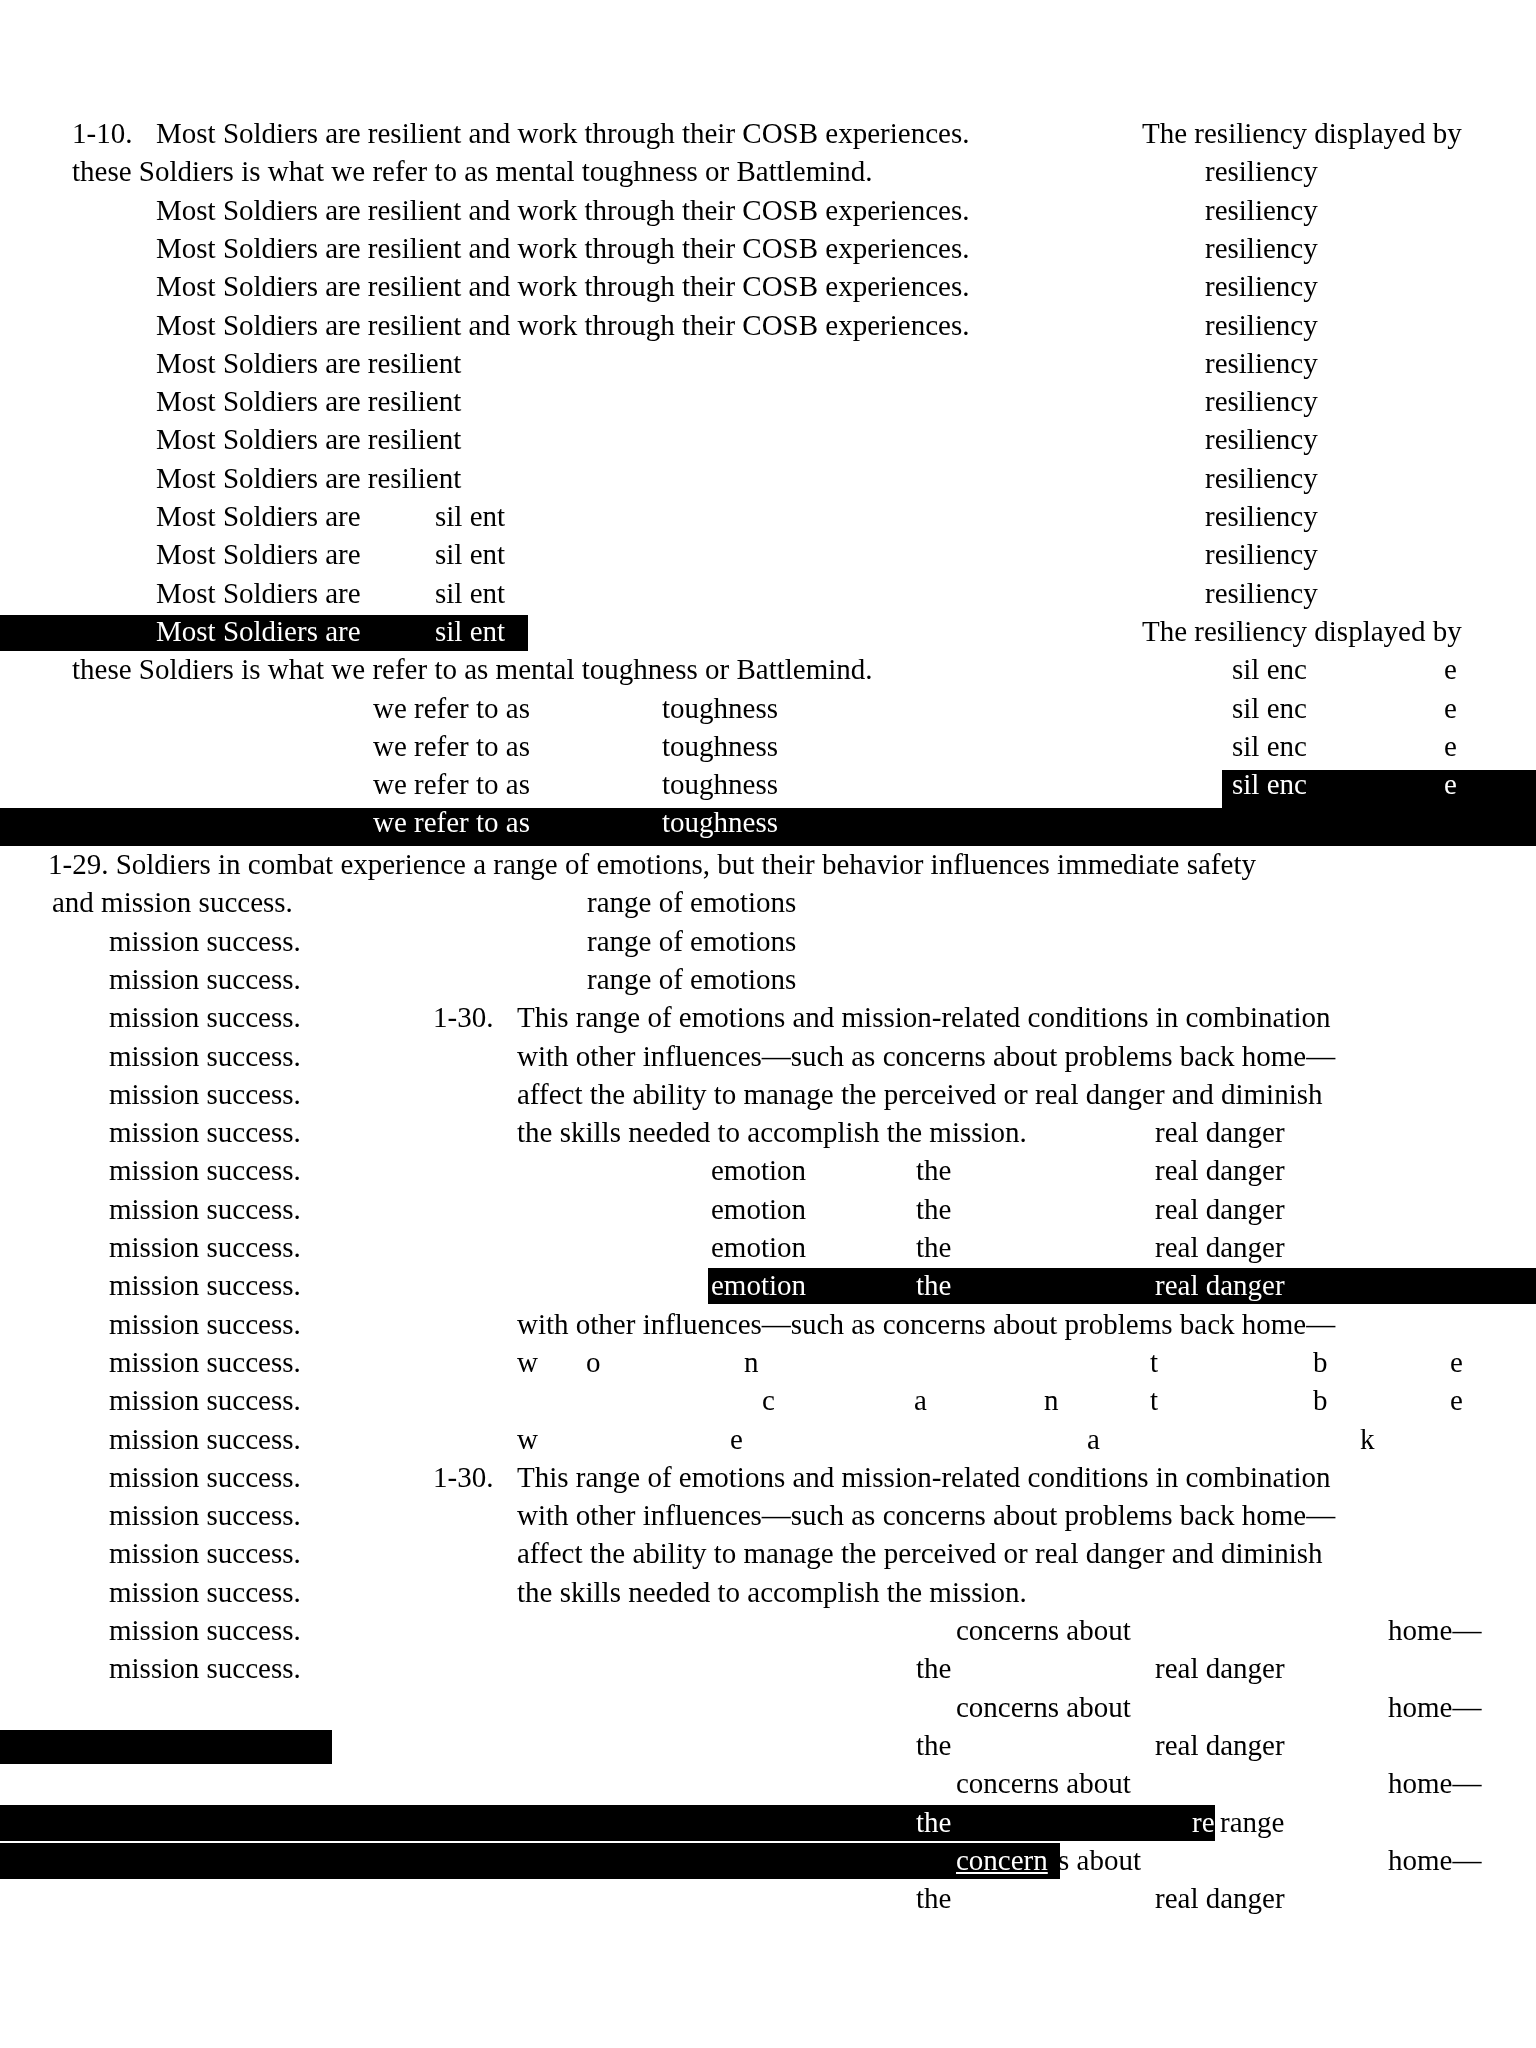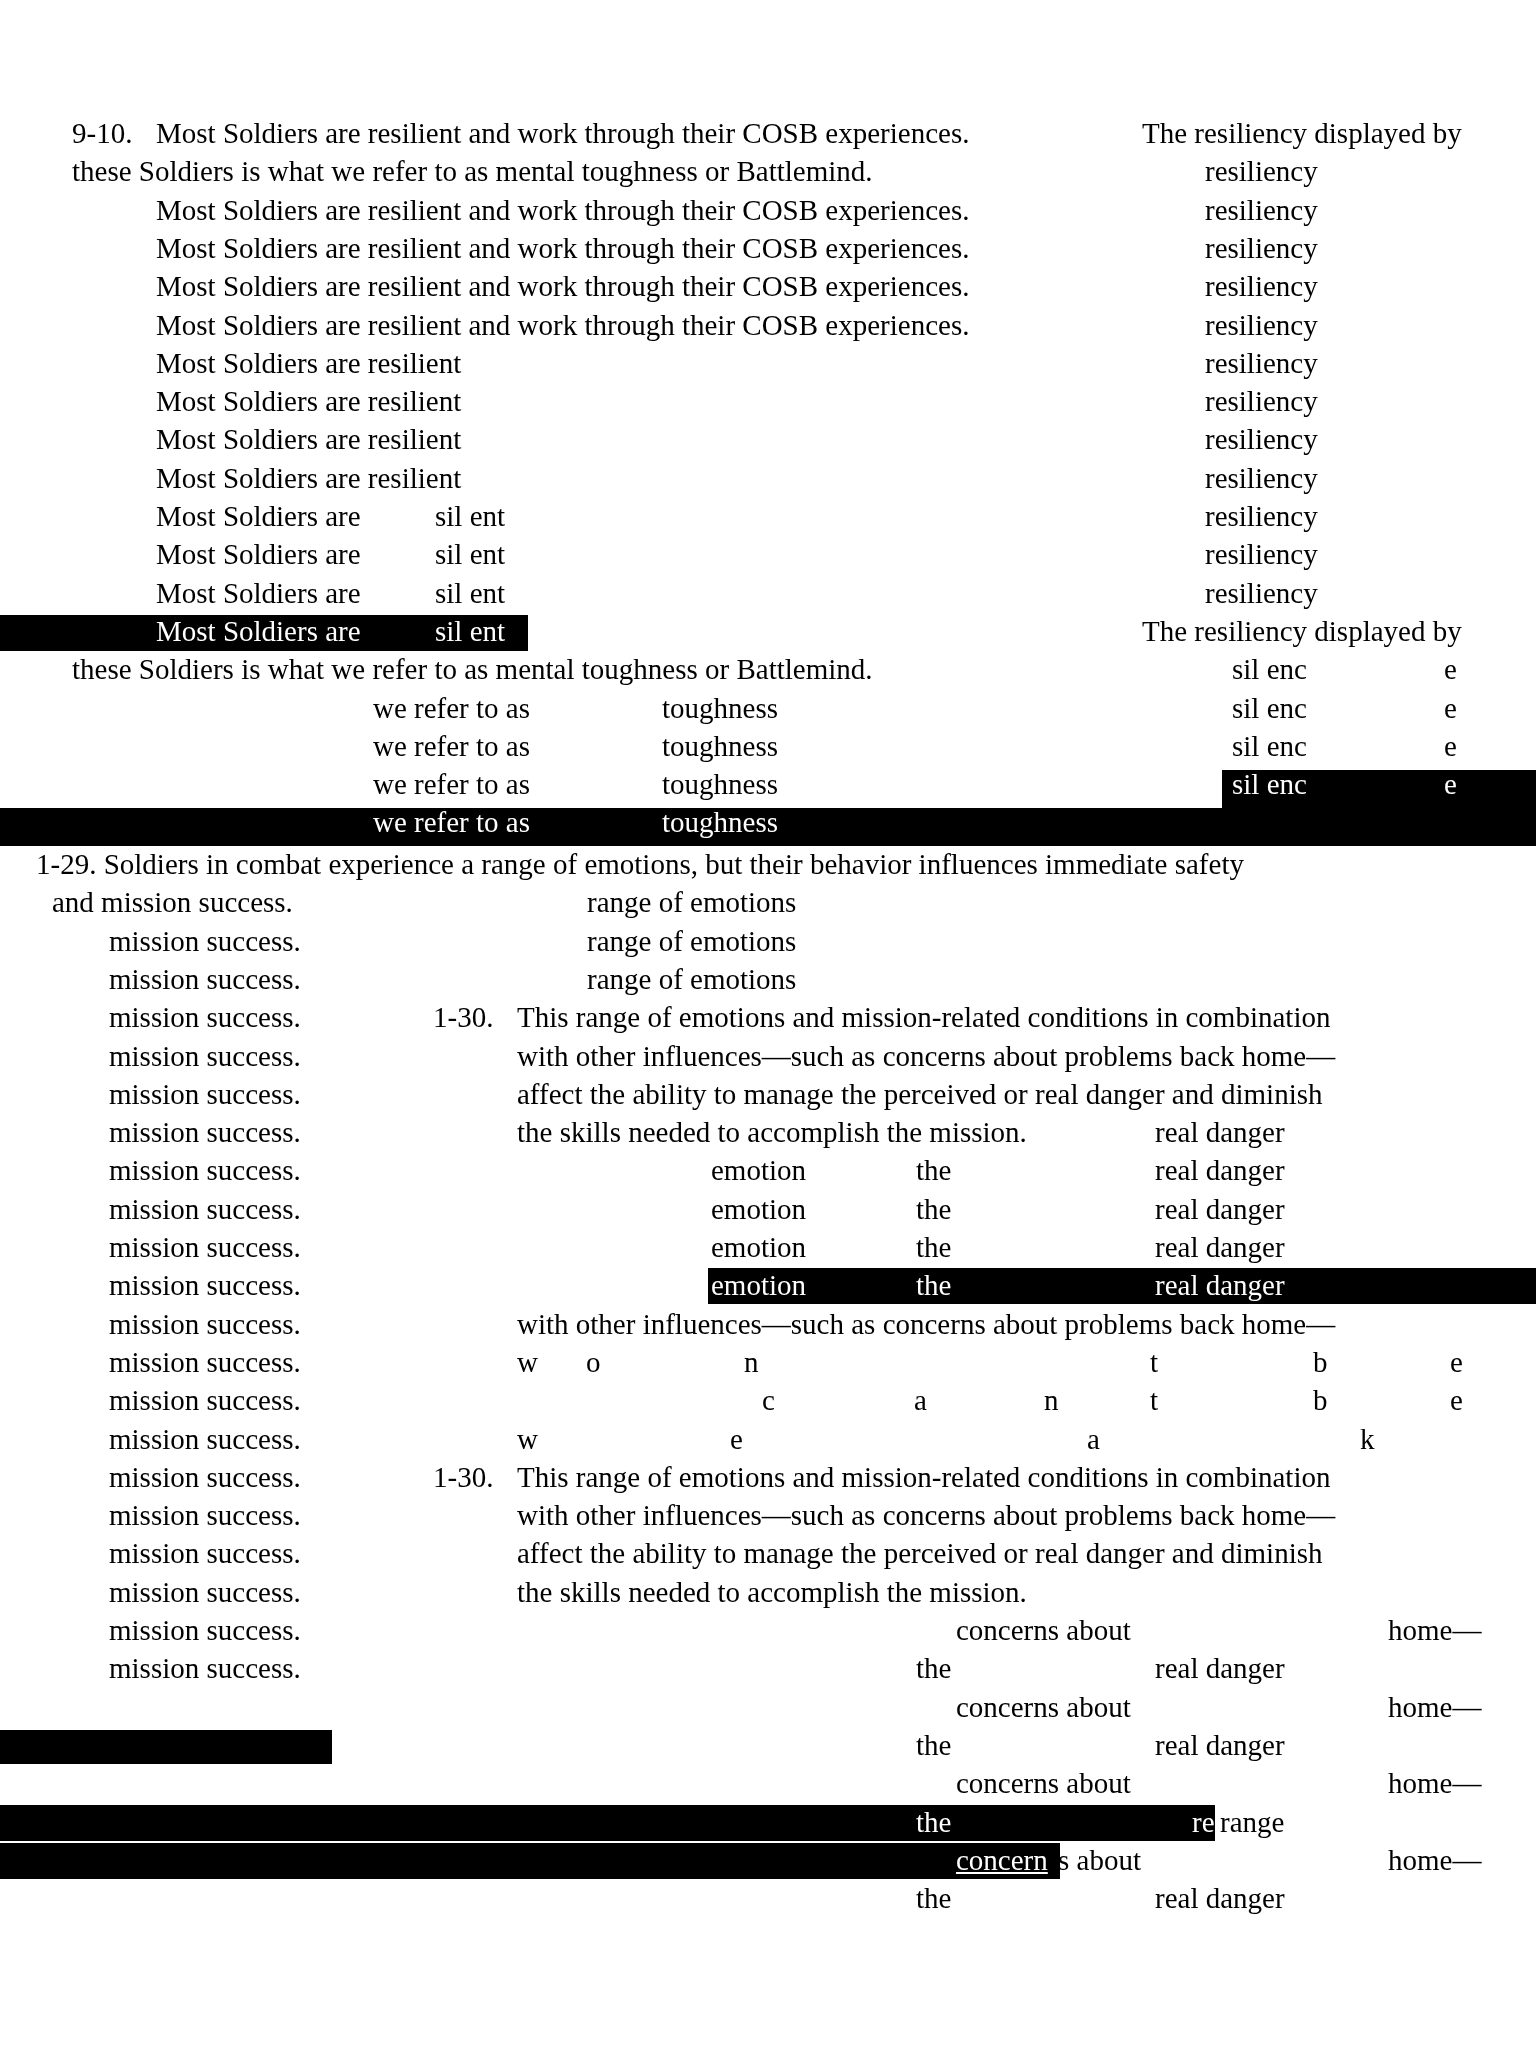--- a/index.html
+++ b/index.html
@@ -6,21 +6,21 @@
   body { width: 1536px; height: 2048px; position: relative; overflow: hidden;
          font-family: "Liberation Serif", "DejaVu Serif", serif; color: #000; }
   .t { position: absolute; font-size: 29px; line-height: 38px; white-space: pre; }
   .bar { position: absolute; background: #000; }
   .inv { color: #fff; }
 </style>
 </head>
 <body>
 
 <div id="page">
-    <span class="t" style="left: 72px; top: 114px;">9-10.</span>
+    <span class="t" style="left: 72px; top: 114px;">1-10.</span>
     <span class="t" style="left: 156px; top: 114px;">Most Soldiers are resilient and work through their COSB experiences.</span>
     <span class="t" style="left: 1142px; top: 114px;">The resiliency displayed by</span>
     <span class="t" style="left: 72px; top: 152.3px;">these Soldiers is what we refer to as mental toughness or Battlemind.</span>
     <span class="t" style="left: 1205px; top: 152.3px;">resiliency</span>
     <span class="t" style="left: 156px; top: 190.6px;">Most Soldiers are resilient and work through their COSB experiences.</span>
     <span class="t" style="left: 1205px; top: 190.6px;">resiliency</span>
     <span class="t" style="left: 156px; top: 228.9px;">Most Soldiers are resilient and work through their COSB experiences.</span>
     <span class="t" style="left: 1205px; top: 228.9px;">resiliency</span>
     <span class="t" style="left: 156px; top: 267.2px;">Most Soldiers are resilient and work through their COSB experiences.</span>
     <span class="t" style="left: 1205px; top: 267.2px;">resiliency</span>
@@ -59,21 +59,21 @@
     <span class="t" style="left: 1232px; top: 726.8px;">sil enc</span>
     <span class="t" style="left: 1444px; top: 726.8px;">e</span>
     <div class="bar" style="left: 1222px; top: 770px; width: 314px; height: 38px;"></div>
     <span class="t" style="left: 373px; top: 765.1px;">we refer to as</span>
     <span class="t" style="left: 662px; top: 765.1px;">toughness</span>
     <span class="t inv" style="left: 1232px; top: 765.1px;">sil enc</span>
     <span class="t inv" style="left: 1444px; top: 765.1px;">e</span>
     <div class="bar" style="left: 0px; top: 808px; width: 1536px; height: 38px;"></div>
     <span class="t inv" style="left: 373px; top: 803.4px;">we refer to as</span>
     <span class="t inv" style="left: 662px; top: 803.4px;">toughness</span>
-    <span class="t" style="left: 36px; top: 845px;">1-29. Soldiers in combat experience a range of emotions, but their behavior influences immediate safety</span>
+    <span class="t" style="left: 48px; top: 845px;">1-29. Soldiers in combat experience a range of emotions, but their behavior influences immediate safety</span>
     <span class="t" style="left: 52px; top: 883.3px;">and mission success.</span>
     <span class="t" style="left: 587px; top: 883.3px;">range of emotions</span>
     <span class="t" style="left: 109px; top: 921.6px;">mission success.</span>
     <span class="t" style="left: 587px; top: 921.6px;">range of emotions</span>
     <span class="t" style="left: 109px; top: 959.9px;">mission success.</span>
     <span class="t" style="left: 587px; top: 959.9px;">range of emotions</span>
     <span class="t" style="left: 109px; top: 998.2px;">mission success.</span>
     <span class="t" style="left: 109px; top: 1036.5px;">mission success.</span>
     <span class="t" style="left: 109px; top: 1074.8px;">mission success.</span>
     <span class="t" style="left: 109px; top: 1113.1px;">mission success.</span>

